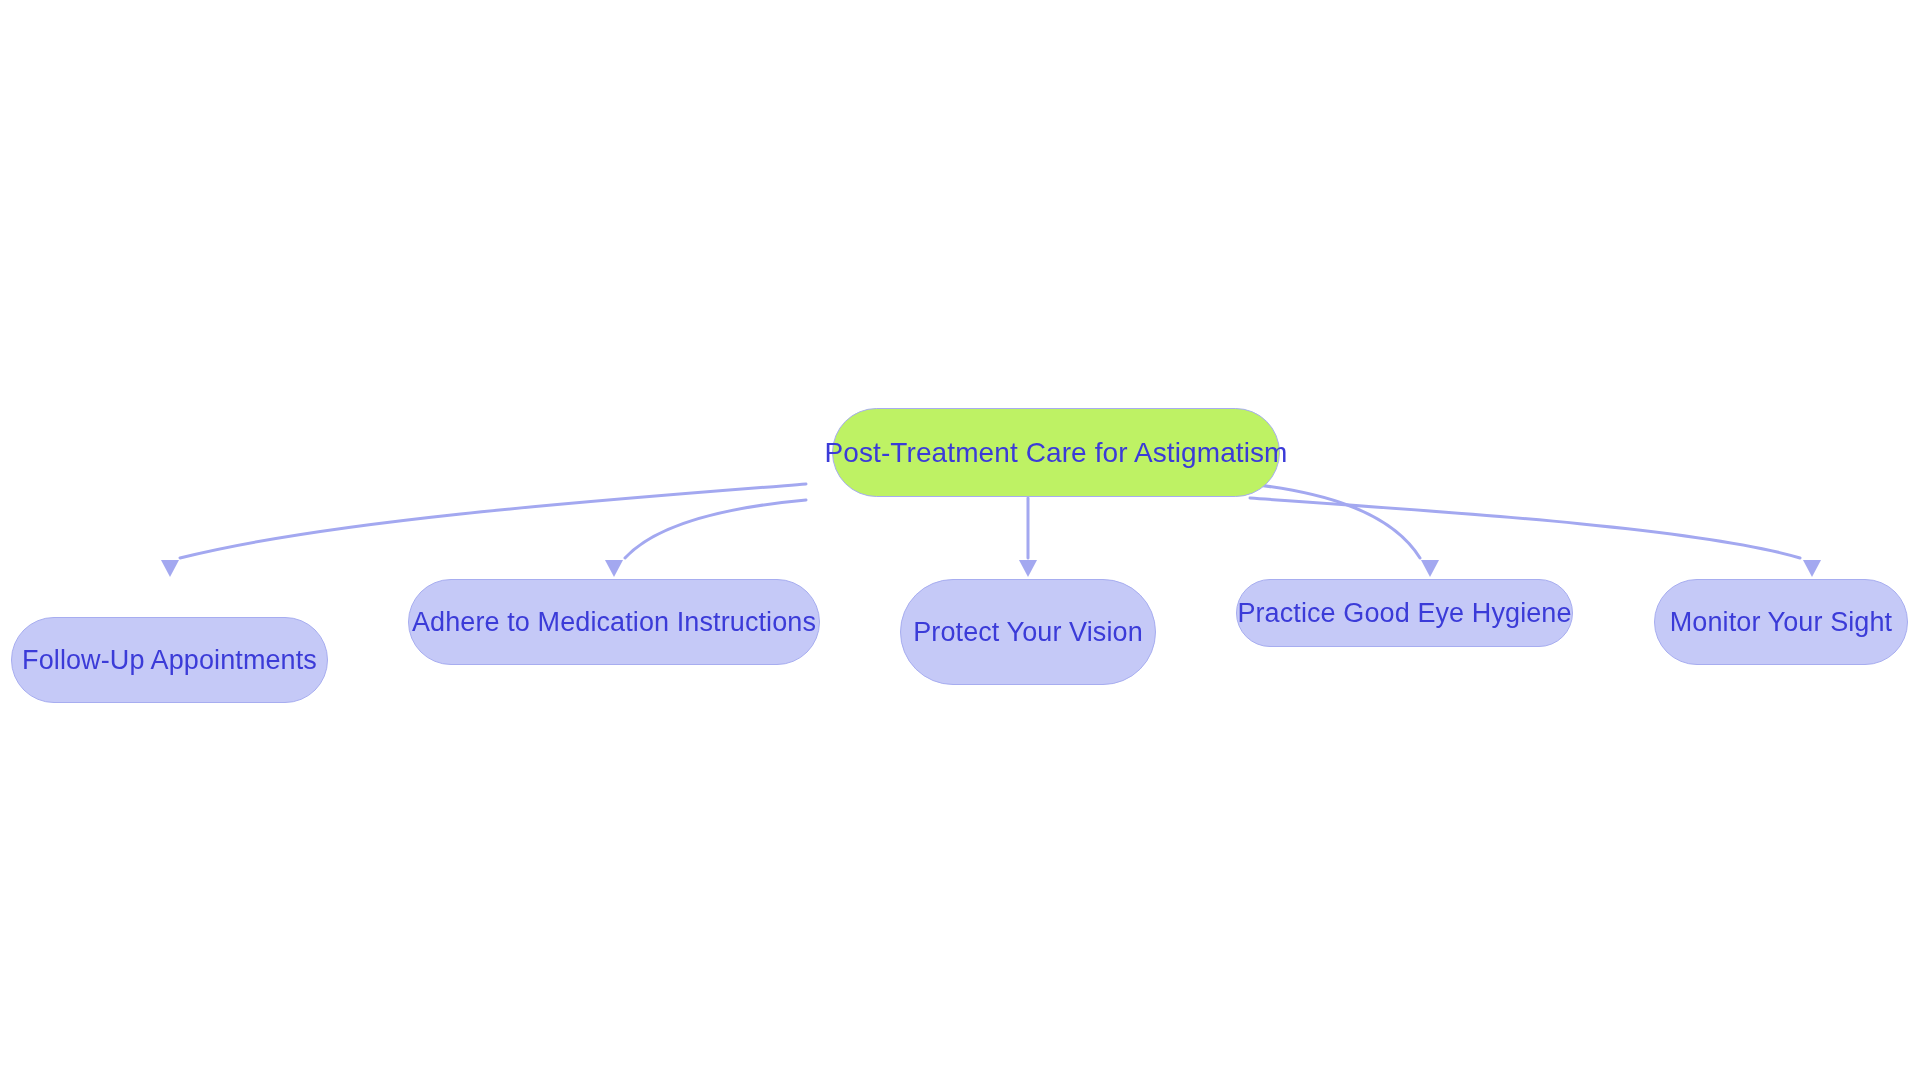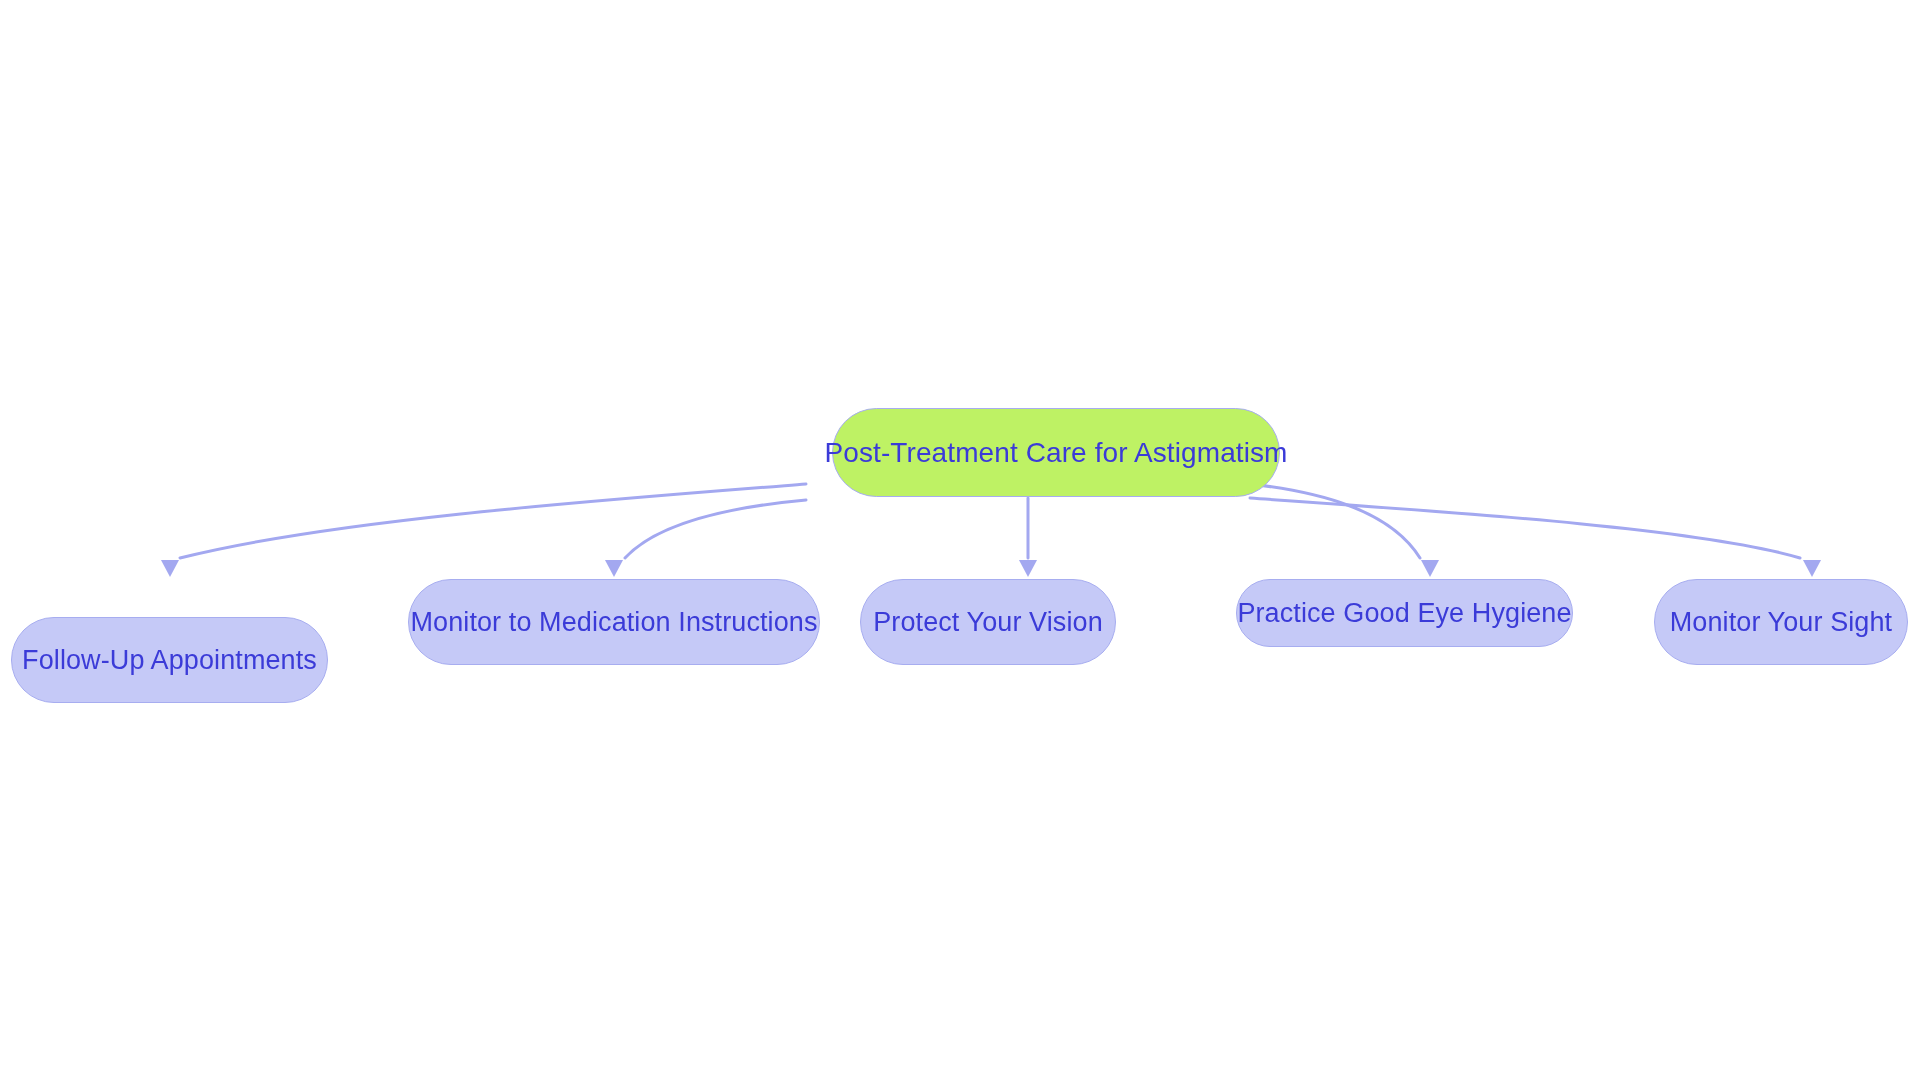--- a/index.html
+++ b/index.html
@@ -75,23 +75,23 @@
   </svg>
 
   <div id="nodes-layer">
     <div class="node node-root" id="node-root" style="left: 805px; top: 408px; width: 448px; height: 89px; background: #bef264; border-color: rgb(167, 173, 240); margin-left: 27px;">
       <span class="node-label">Post-Treatment Care for Astigmatism</span>
     </div>
   <div class="node node-child" id="node-child-1" style="left: 11px; top: 579px; width: 317px; height: 86px; background: rgb(197, 201, 247); border-color: rgb(167, 173, 240); margin-top: 38px;">
         <span class="node-label">Follow-Up Appointments</span>
       </div>
       <div class="node node-child" id="node-child-2" style="left: 408px; top: 579px; width: 412px; height: 86px; background: rgb(197, 201, 247); border-color: rgb(167, 173, 240);">
-        <span class="node-label">Monitor to Medication Instructions</span>
+        <span class="node-label">Adhere to Medication Instructions</span>
       </div>
-      <div class="node node-child" id="node-child-3" style="left: 860px; top: 579px; width: 256px; height: 86px; background: rgb(197, 201, 247); border-color: rgb(167, 173, 240);">
+      <div class="node node-child" id="node-child-3" style="left: 900px; top: 579px; width: 256px; height: 106px; background: rgb(197, 201, 247); border-color: rgb(167, 173, 240);">
         <span class="node-label">Protect Your Vision</span>
       </div>
       <div class="node node-child" id="node-child-4" style="left: 1236px; top: 579px; width: 337px; height: 68px; background: rgb(197, 201, 247); border-color: rgb(167, 173, 240);">
         <span class="node-label">Practice Good Eye Hygiene</span>
       </div>
       <div class="node node-child" id="node-child-5" style="left: 1654px; top: 579px; width: 254px; height: 86px; background: rgb(197, 201, 247); border-color: rgb(167, 173, 240); text-align: center;">
         <span class="node-label">Monitor Your Sight</span>
       </div>
     </div>
 

